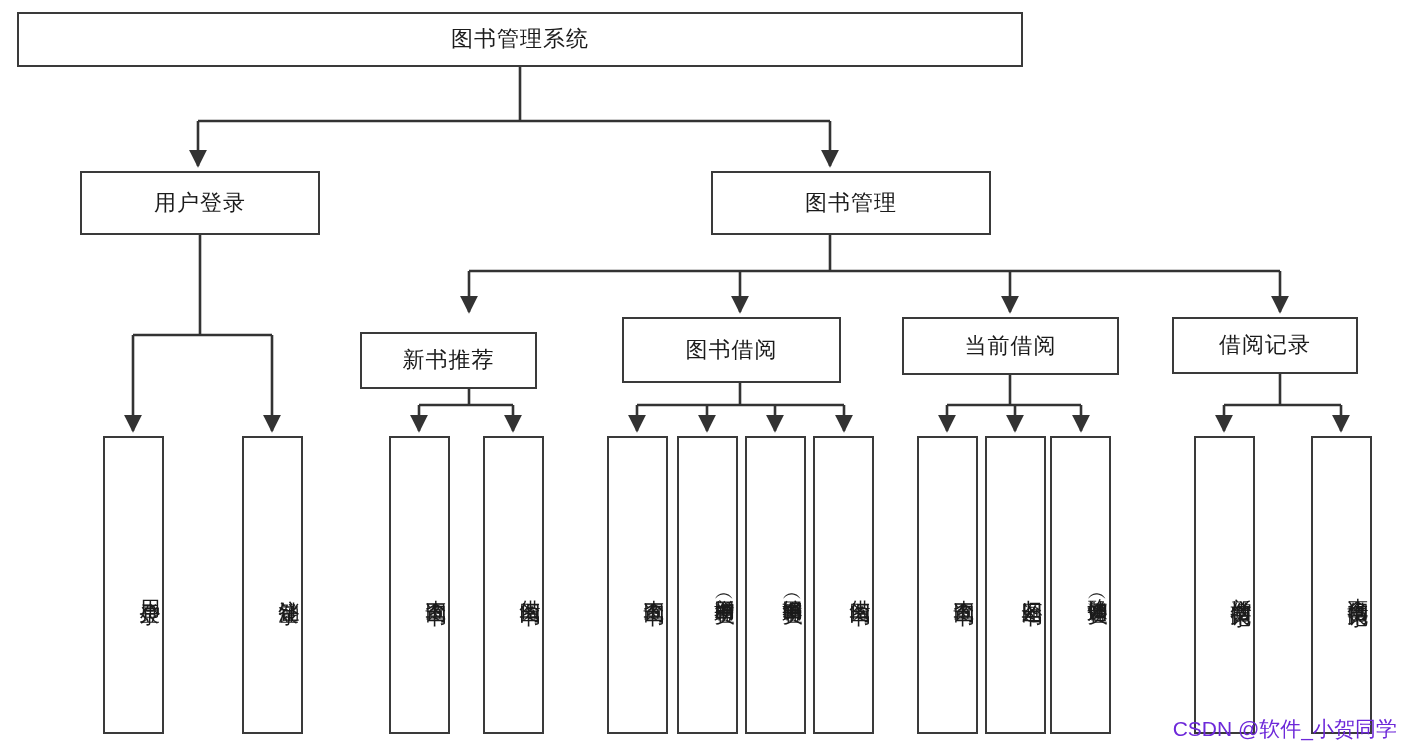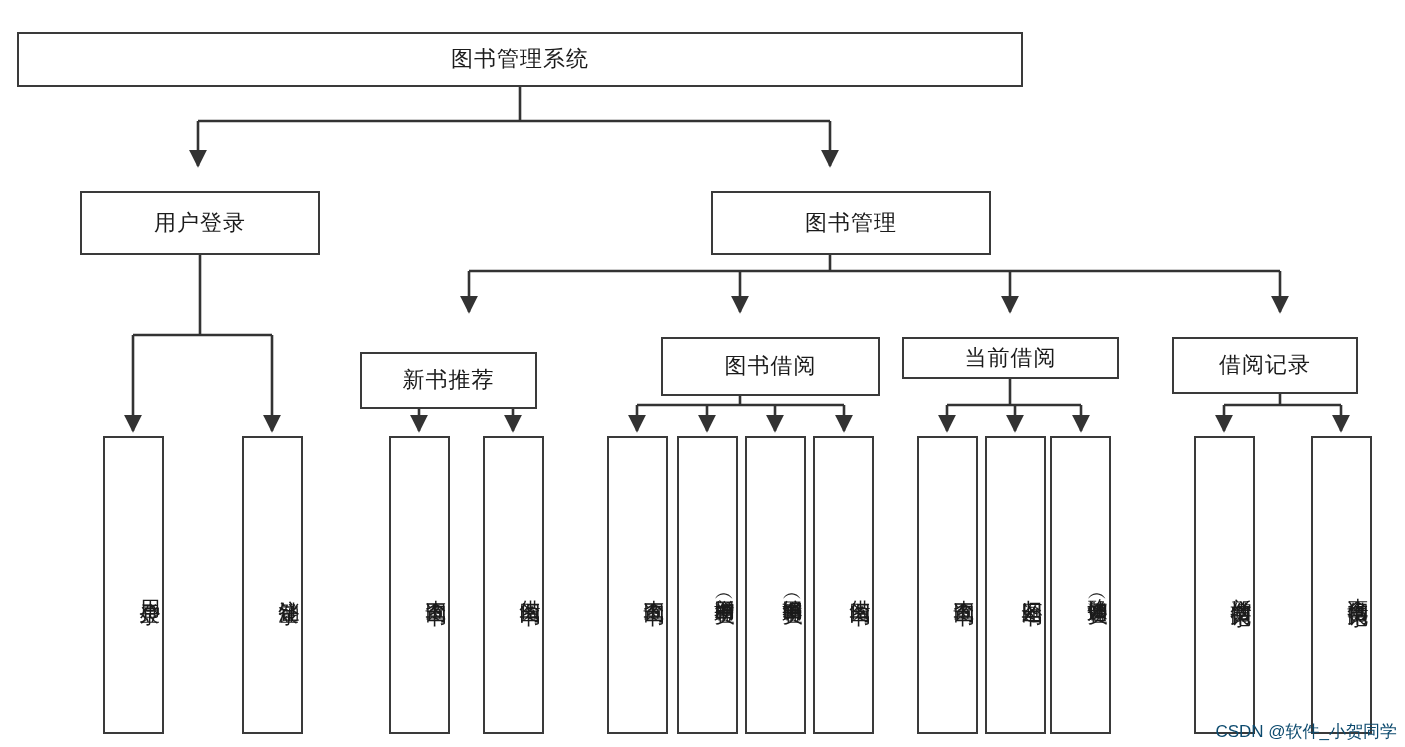--- a/index.html
+++ b/index.html
@@ -32,43 +32,42 @@
     align-items: center;
     justify-content: center;
     color: #1b1b1b;
     z-index: 2;
   }
   .node-h {
     font-size: 22px;
     letter-spacing: 1px;
     line-height: 1.2;
     white-space: nowrap;
-    margin-top: 20px;
   }
   .node-v {
     writing-mode: vertical-rl;
     text-orientation: upright;
     font-size: 21px;
     letter-spacing: 2px;
     line-height: 1.15;
     padding-top: 4px;
     align-items: flex-start;
     justify-content: center;
     text-align: center;
   }
   .node-v.tall-text {
     font-size: 20px;
     letter-spacing: 1px;
   }
   .watermark {
     position: absolute;
     right: 8px;
     bottom: 4px;
-    font-size: 17px;
-    color: #0c4a6e;
+    font-size: 21px;
+    color: #6d28d9;
     white-space: nowrap;
     z-index: 5;
     font-family: "Liberation Sans", "DejaVu Sans", sans-serif;
   }
 </style>
 </head>
 <body>
 
 <div id="canvas">
 
@@ -121,22 +120,22 @@
       <path d="M 1341 405 L 1341 431" marker-end="url(#arrow)"></path>
     </g>
   </svg>
 
   <div class="node node-h" style="left:17px; top:12px; width:1006px; height:55px;">图书管理系统</div>
 
   <div class="node node-h" style="left:80px; top:171px; width:240px; height:64px;">用户登录</div>
   <div class="node node-h" style="left:711px; top:171px; width:280px; height:64px;">图书管理</div>
 
   <div class="node node-h" style="left:360px; top:332px; width:177px; height:57px;">新书推荐</div>
-  <div class="node node-h" style="left:661px; top:317px; width:219px; height:59px;">图书借阅</div>
-  <div class="node node-h" style="left:902px; top:317px; width:217px; height:42px;">当前借阅</div>
+  <div class="node node-h" style="left:622px; top:317px; width:219px; height:66px;">图书借阅</div>
+  <div class="node node-h" style="left:902px; top:317px; width:217px; height:58px;">当前借阅</div>
   <div class="node node-h" style="left:1172px; top:317px; width:186px; height:57px;">借阅记录</div>
 
   <div class="node node-v" style="left:103px; top:436px; width:61px; height:298px;">用户登录</div>
   <div class="node node-v" style="left:242px; top:436px; width:61px; height:298px;">注销登录</div>
 
   <div class="node node-v" style="left:389px; top:436px; width:61px; height:298px;">查询图书</div>
   <div class="node node-v" style="left:483px; top:436px; width:61px; height:298px;">借阅图书</div>
 
   <div class="node node-v" style="left:607px; top:436px; width:61px; height:298px;">查询图书</div>
   <div class="node node-v tall-text" style="left:677px; top:436px; width:61px; height:298px;">新增图书（管理员）</div>

